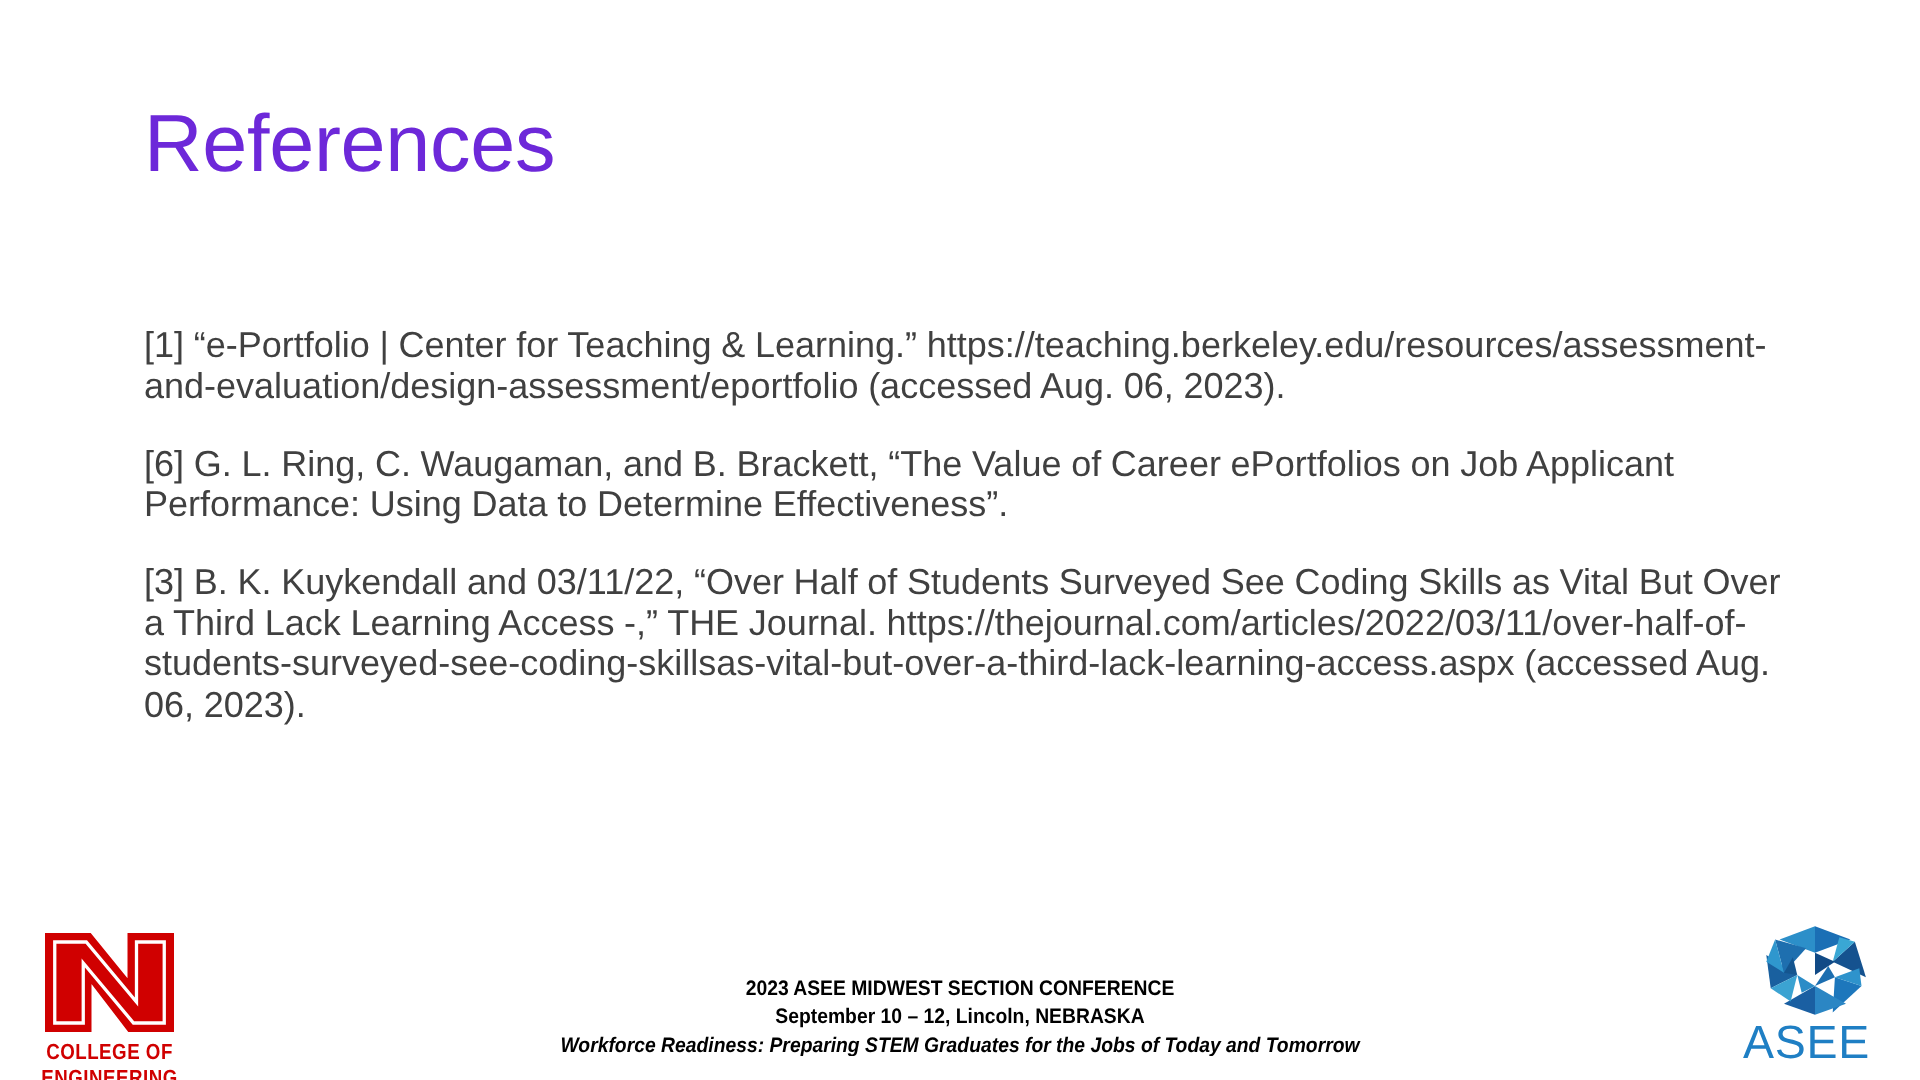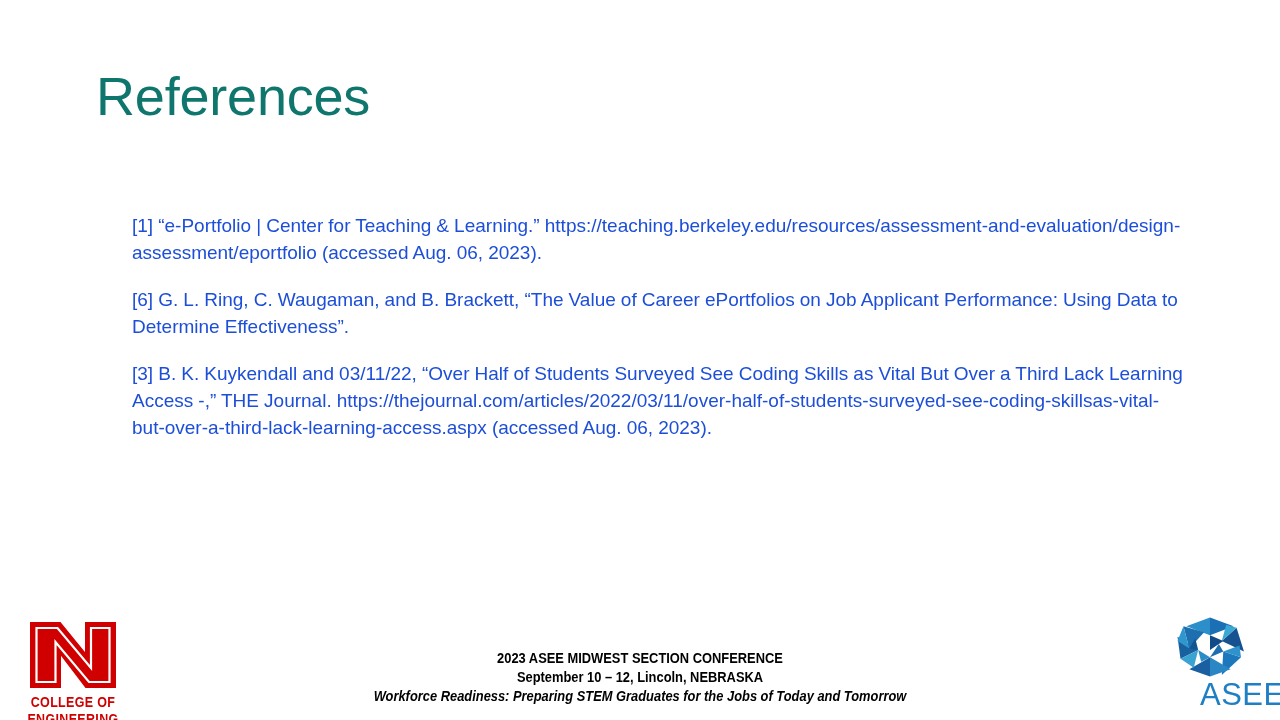--- a/index.html
+++ b/index.html
@@ -18,39 +18,38 @@
 
   
   .slide-title {
     position: absolute;
     left: 96px;
     top: 66px;
     font-size: 54px;
     font-weight: 400;
     line-height: 1.12;
     letter-spacing: -0.2px;
-    color: #0f766e;
+    color: #6d28d9;
     white-space: nowrap;
   }
 
   
   .references {
     position: absolute;
     left: 96px;
     top: 193px;
     width: 1092px;
   }
   .ref-item {
-    font-size: 19px;
+    font-size: 24px;
     line-height: 27.4px;
-    color: #1d4ed8;
+    color: #404040;
     text-align: left;
     margin-bottom: 9px;
     word-spacing: -0.2px;
-    margin-left: 36px;
   }
   .ref-item:last-child { margin-bottom: 0; }
 
   
   .footer {
     position: absolute;
     left: 0;
     right: 0;
     bottom: 14px;
     text-align: center;
@@ -103,21 +102,20 @@
   .asee-mark { display: block; margin: 0 auto; }
   .asee-word {
     text-align: left;
     font-family: "Liberation Sans", sans-serif;
     font-size: 31px;
     font-weight: 400;
     letter-spacing: 0.5px;
     color: #1f7fc4;
     line-height: 1;
     margin-top: 1px;
-    margin-left: 38px;
   }
 </style>
 </head>
 <body>
 
 <div class="slide-title">References</div>
 
 <div class="references">
   <p class="ref-item">[1] “e-Portfolio | Center for Teaching &amp; Learning.” https://teaching.berkeley.edu/resources/assessment-and-evaluation/design-assessment/eportfolio (accessed Aug. 06, 2023).</p>
   <p class="ref-item">[6] G. L. Ring, C. Waugaman, and B. Brackett, “The Value of Career ePortfolios on Job Applicant Performance: Using Data to Determine Effectiveness”.</p>

